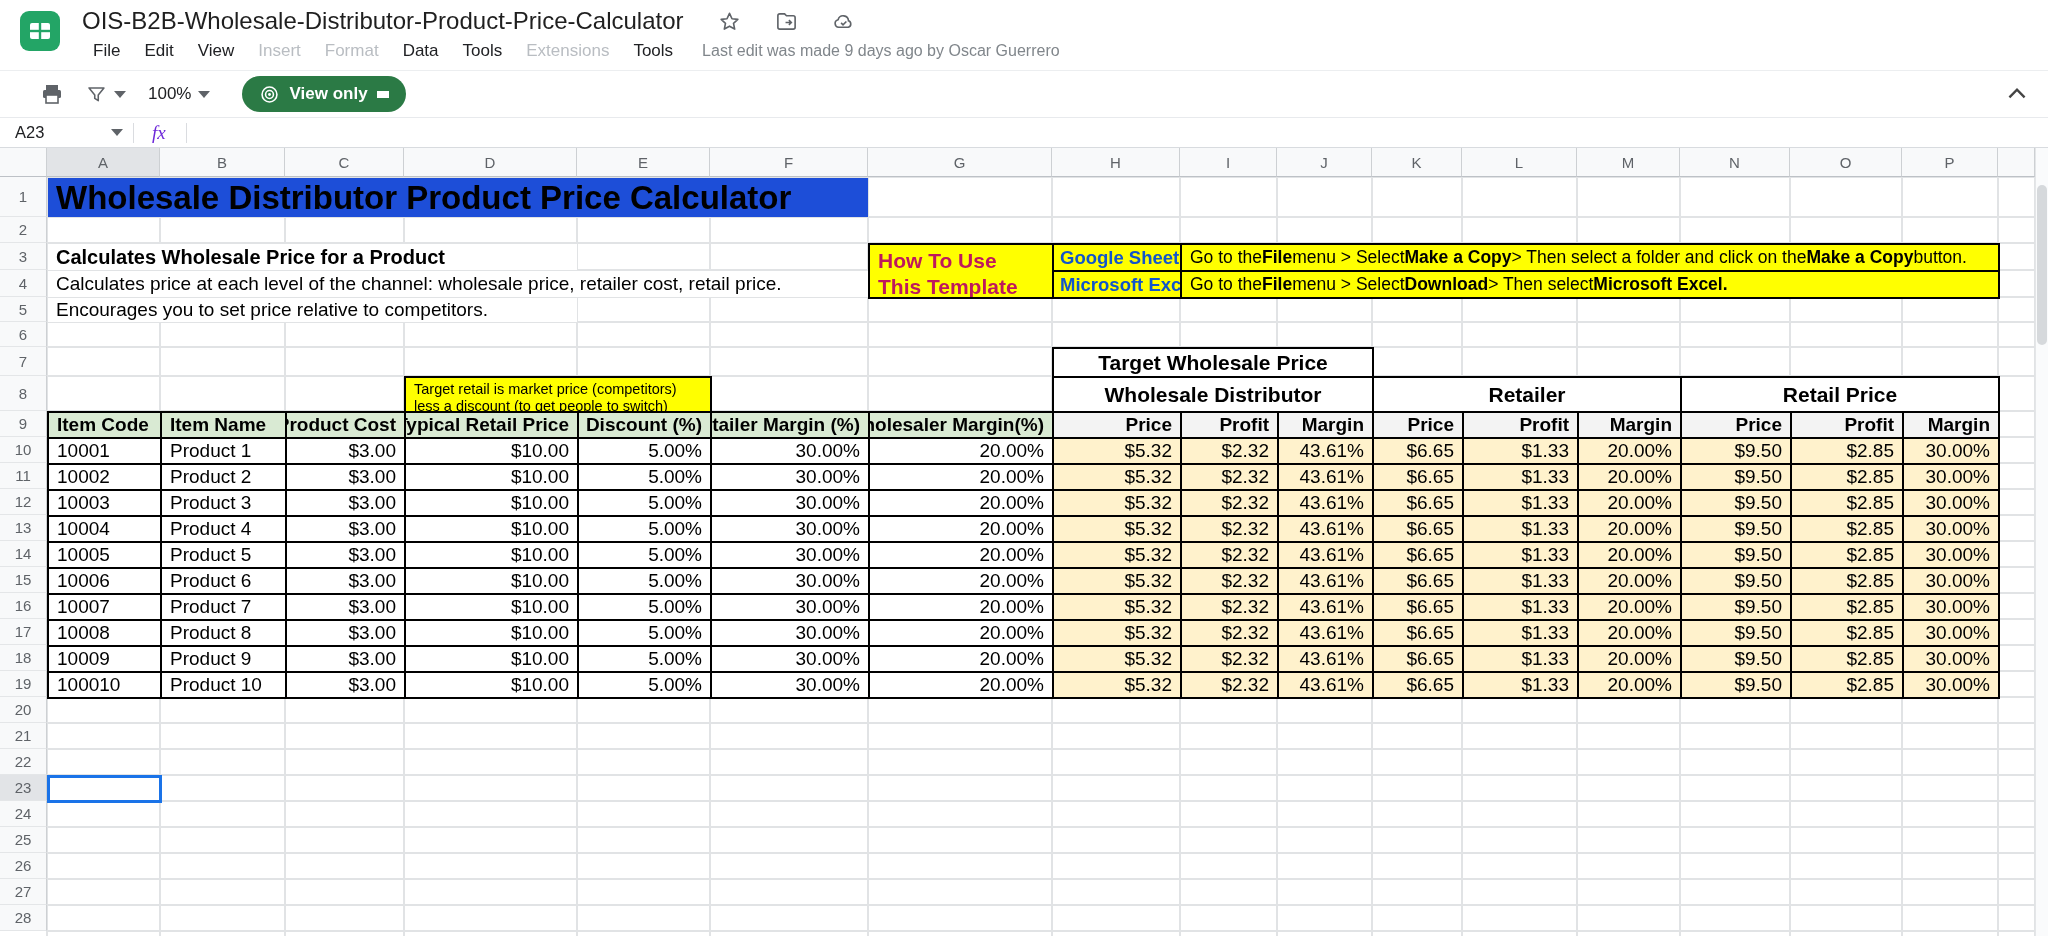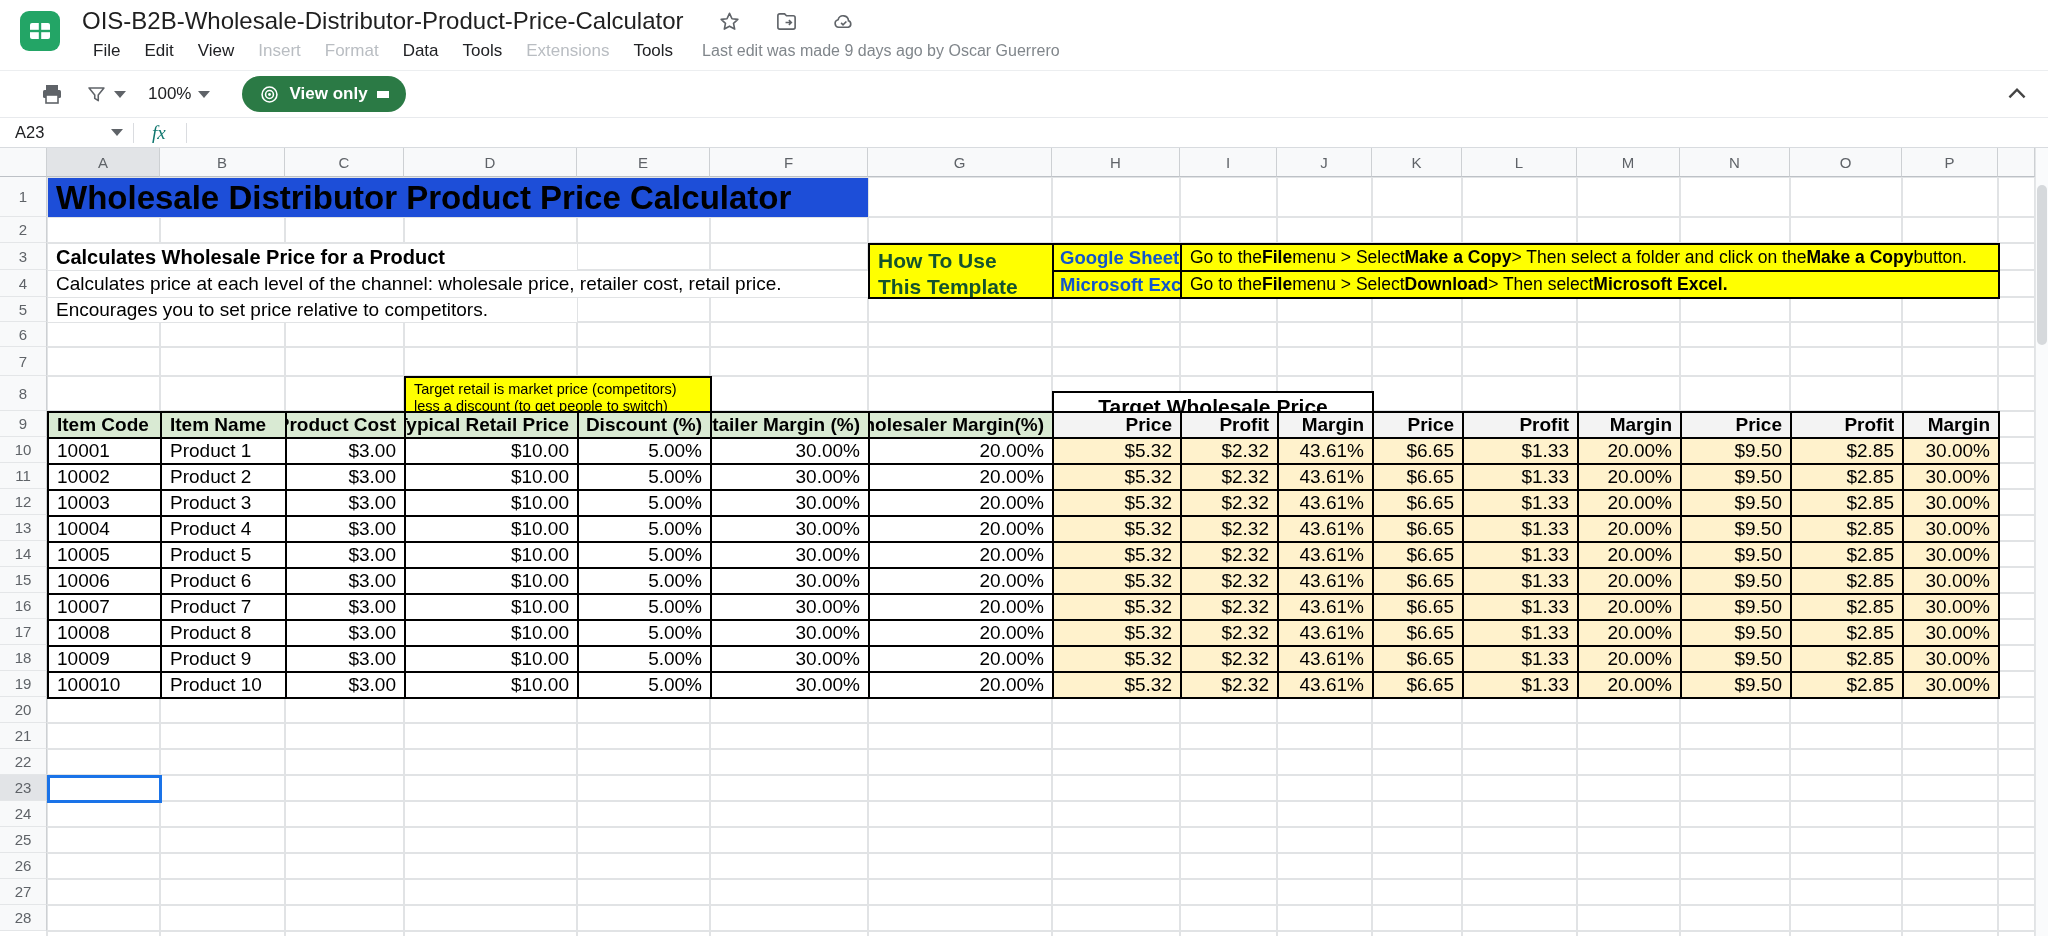--- a/index.html
+++ b/index.html
@@ -38,51 +38,51 @@
                  align-items:center;gap:9px;padding:0 17px;font-size:17px;font-weight:700;
                  margin-left:14px;cursor:pointer;}
   .collapse{position:absolute;right:18px;top:12px;cursor:pointer;}
 
   
   .fbar{position:absolute;left:0;top:118px;width:2048px;height:30px;background:#fff;
         border-bottom:1px solid #d8dbdf;display:flex;align-items:center;box-sizing:border-box;}
   .namebox{width:108px;padding-left:15px;display:flex;align-items:center;justify-content:space-between;
            font-size:16.5px;color:#202124;}
   .fdiv{width:1px;height:20px;background:#dadce0;margin:0 10px;}
-  .fx{font-family:"Liberation Serif",serif;font-style:italic;font-size:19px;color:#0f766e;
+  .fx{font-family:"Liberation Serif",serif;font-style:italic;font-size:19px;color:#6d28d9;
       margin:0 10px 0 8px;}
 
   
   #sheet{position:absolute;left:0;top:0;width:2048px;height:936px;pointer-events:none;}
   #sheet *{pointer-events:auto;}
   .colhead{position:absolute;top:148px;height:29px;background:#f8f9fa;box-sizing:border-box;
            border-right:1px solid #cdd0d3;border-bottom:1px solid #bdc1c6;
            display:flex;align-items:center;justify-content:center;font-size:15px;color:#5f6368;}
   .rowhead{position:absolute;left:0;width:47px;background:#f8f9fa;box-sizing:border-box;
            border-right:1px solid #cdd0d3;border-bottom:1px solid #e4e6e8;
            display:flex;align-items:center;justify-content:center;font-size:15px;color:#5f6368;}
   .hdr-active{background:#e2e4e7;}
   .corner{position:absolute;left:0;top:148px;width:47px;height:29px;background:#f8f9fa;
           box-sizing:border-box;border-right:1px solid #cdd0d3;border-bottom:1px solid #bdc1c6;}
 
   .c{position:absolute;box-sizing:border-box;display:flex;align-items:center;font-size:19px;
      color:#000;padding:0 8px;white-space:nowrap;overflow:hidden;}
   .bd{border:2px solid #000;}
   .left{justify-content:flex-start;}
   .right{justify-content:flex-end;}
-  .center{justify-content:center;text-align:center;margin-top:44px;}
+  .center{justify-content:center;text-align:center;}
   .white{background:#fff;}
   .green{background:#d9ead3;font-weight:700;}
   .gray{background:#f3f3f3;font-weight:700;}
   .cream{background:#fff2cc;}
   .yellow{background:#ffff00;}
   .h21{font-size:21px;font-weight:700;}
   .b20{font-size:20px;font-weight:700;}
   .title-cell{font-size:33px;font-weight:700;overflow:visible;background:#1d4ed8;}
-  .red-title{color:#14532d;font-weight:700;font-size:21px;white-space:normal;line-height:1.25;
+  .red-title{color:#be185d;font-weight:700;font-size:21px;white-space:normal;line-height:1.25;
              align-items:flex-start;padding-top:3px;}
   .link{color:#1155cc;font-weight:700;font-size:18.5px;padding:0 6px;}
   .steps{font-size:17.5px;}
   .note{font-size:14.5px;white-space:normal;line-height:1.18;align-items:flex-start;padding-top:3px;}
 
   .selection{position:absolute;border:3px solid #1a73e8;background:transparent;box-sizing:border-box;}
 
   
   .vscroll{position:absolute;right:0;top:148px;width:13px;height:788px;background:#fafbfc;
            border-left:1px solid #e4e6e8;box-sizing:border-box;}

